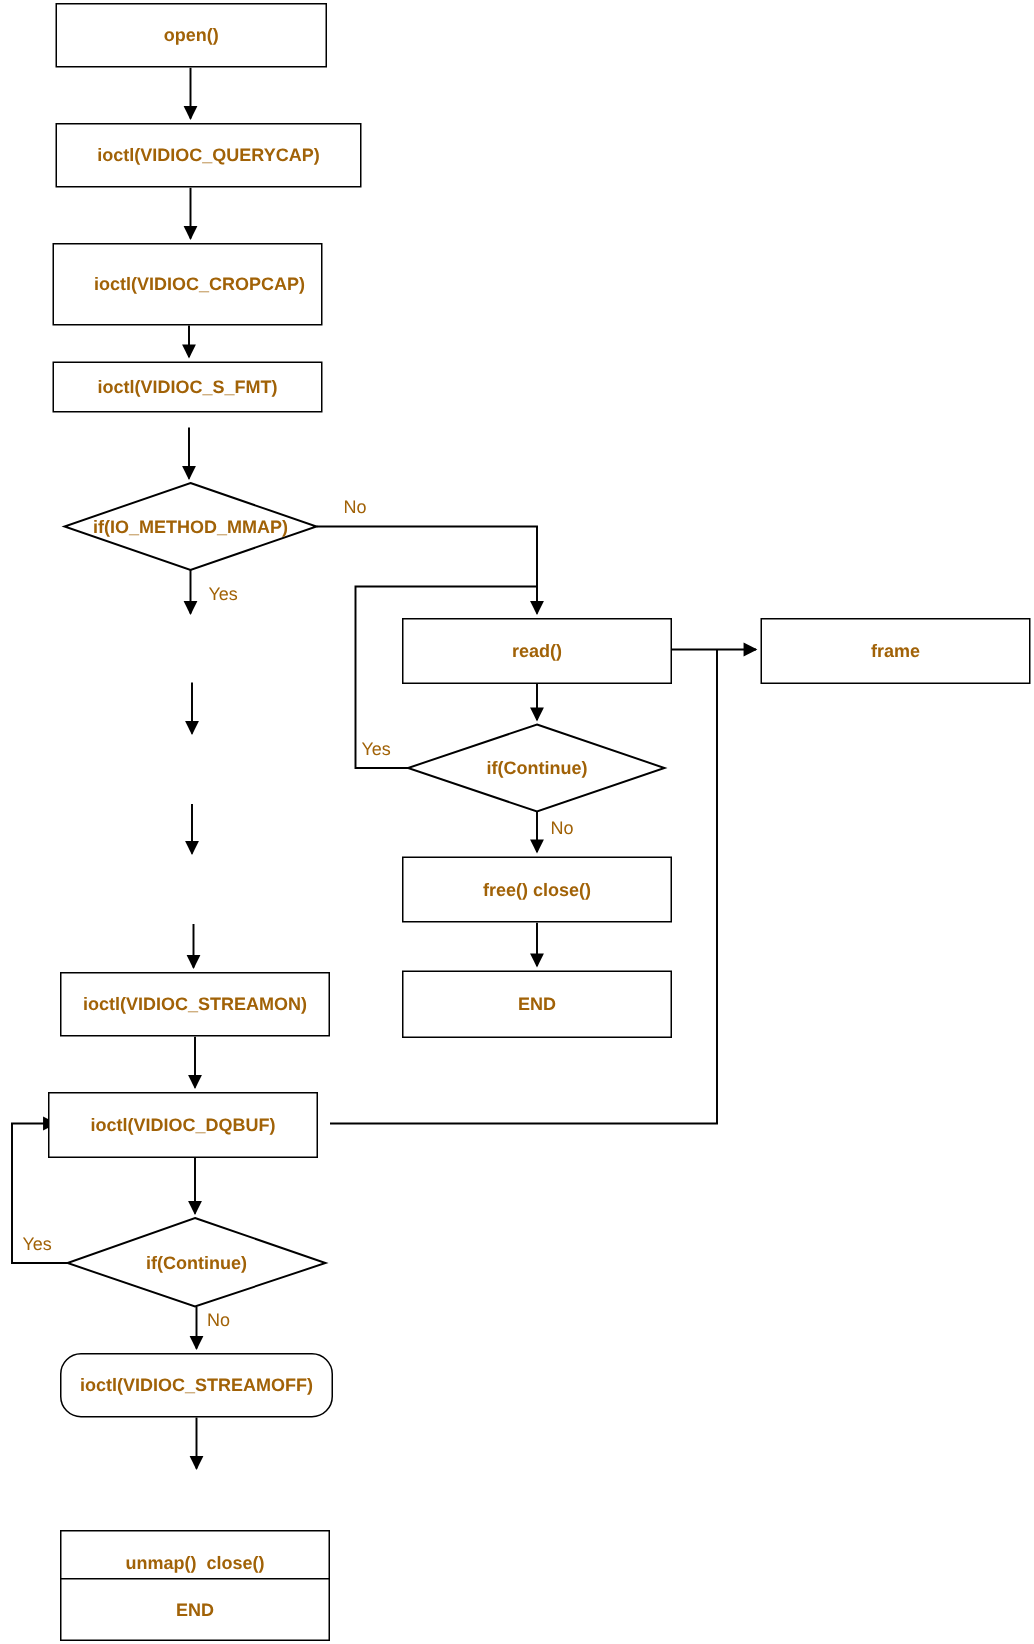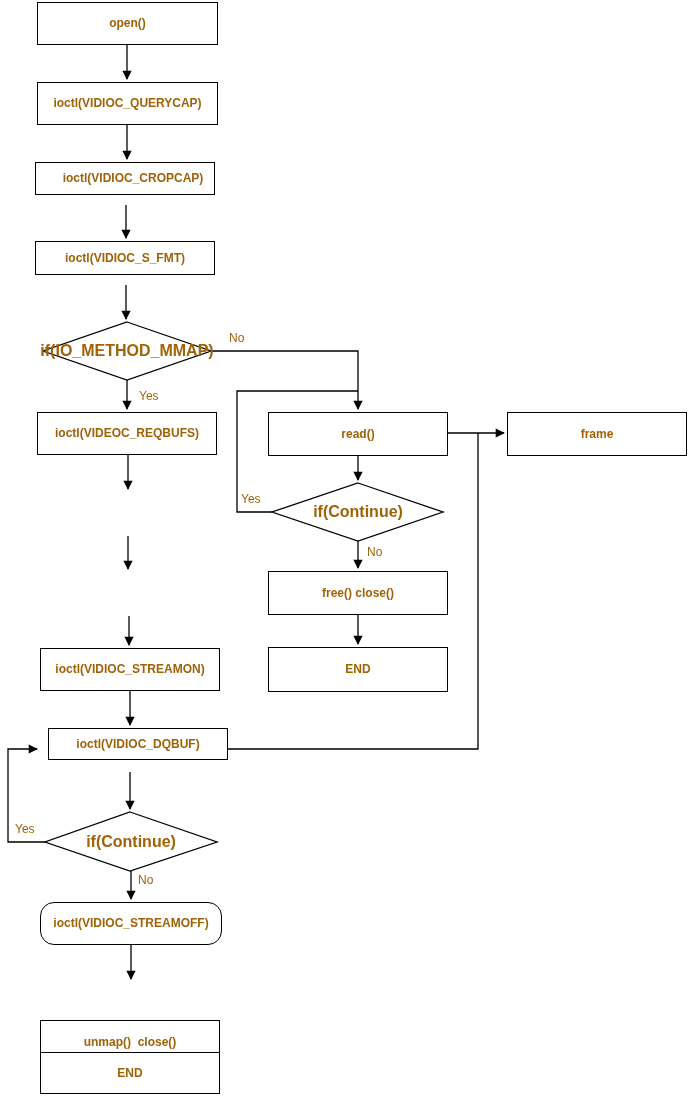--- a/index.html
+++ b/index.html
@@ -31,21 +31,21 @@
     line-height: 15px;
     white-space: pre;
   }
   .dlabel {
     position: absolute;
     display: flex;
     align-items: center;
     justify-content: center;
     text-align: left;
     font-weight: bold;
-    font-size: 16px;
+    font-size: 12px;
     white-space: pre;
   }
   .elabel {
     position: absolute;
     font-size: 12px;
     font-weight: normal;
     white-space: pre;
   }
 </style>
 </head>
@@ -81,26 +81,25 @@
       <path d="M358,615 V644" marker-end="url(#arr)"></path>
       <path d="M448,433 H504" marker-end="url(#arr)"></path>
       <path d="M220,749 H478 V433"></path>
       <polygon points="127,322 211,351 127,380 43,351" fill="#ffffff"></polygon>
       <polygon points="358,483 443,512 358,541 272,512" fill="#ffffff"></polygon>
       <polygon points="130,812 217,842 130,871 45,842" fill="#ffffff"></polygon>
     </g>
   </svg>
 
   <div class="box" style="left:37px; top:2px; width:181px; height:43px;">open()</div>
-  <div class="box" style="left:37px; top:82px; width:181px; height:43px;">ioctl(VIDIOC_QUERYCAP)</div>
-  <div class="box" style="left:35px; top:162px; width:180px; height:33px;padding-left:16px;">ioctl(VIDIOC_CROPCAP)</div>
+  <div class="box" style="left:37px; top:82px; width:204px; height:43px;">ioctl(VIDIOC_QUERYCAP)</div>
+  <div class="box" style="left:35px; top:162px; width:180px; height:55px;padding-left:16px;">ioctl(VIDIOC_CROPCAP)</div>
   <div class="box" style="left:35px; top:241px; width:180px; height:34px;">ioctl(VIDIOC_S_FMT)</div>
-  <div class="box" style="left:37px; top:412px; width:180px; height:43px;">ioctl(VIDEOC_REQBUFS)</div>
   <div class="box" style="left:40px; top:648px; width:180px; height:43px;">ioctl(VIDIOC_STREAMON)</div>
-  <div class="box" style="left:48px; top:728px; width:180px; height:32px;">ioctl(VIDIOC_DQBUF)</div>
+  <div class="box" style="left:32px; top:728px; width:180px; height:44px;">ioctl(VIDIOC_DQBUF)</div>
   <div class="box" style="left:40px; top:902px; width:182px; height:43px;border-radius:14px;">ioctl(VIDIOC_STREAMOFF)</div>
   <div class="box" style="left:40px; top:1020px; width:180px; height:44px;">unmap()  close()</div>
   <div class="box" style="left:40px; top:1052px; width:180px; height:42px;">END</div>
 
   <div class="box" style="left:268px; top:412px; width:180px; height:44px;">read()</div>
   <div class="box" style="left:268px; top:571px; width:180px; height:44px;">free() close()</div>
   <div class="box" style="left:268px; top:647px; width:180px; height:45px;">END</div>
   <div class="box" style="left:507px; top:412px; width:180px; height:44px;">frame</div>
 
   <div class="dlabel" style="left:47px; top:338px; width:160px; height:26px;">if(IO_METHOD_MMAP)</div>

